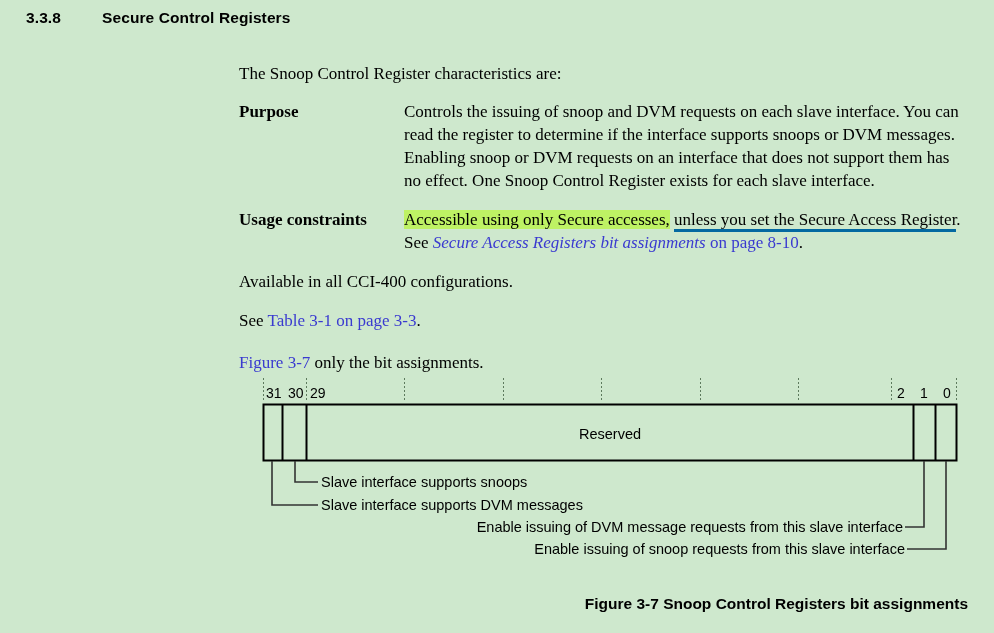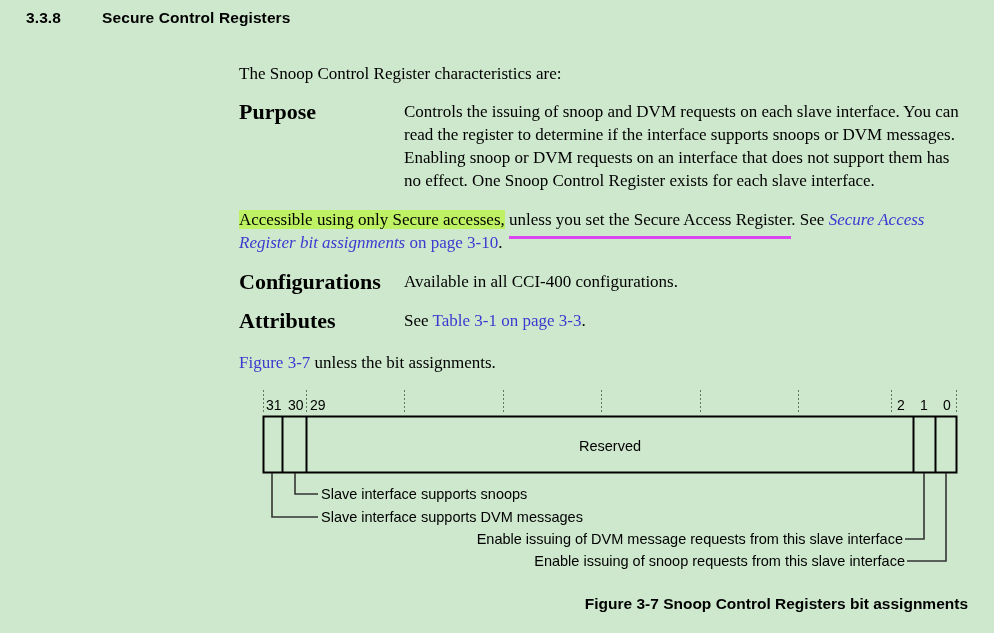--- a/index.html
+++ b/index.html
@@ -41,38 +41,38 @@
     line-height: 21px;
   }
 
   .def-row {
     display: flex;
     margin-top: 16px;
   }
   .def-term {
     flex: 0 0 165px;
     font-weight: bold;
-    font-size: 22px;
+    font-size: 17px;
     line-height: 23px;
   }
   .def-desc {
     flex: 1 1 auto;
     font-size: 17px;
     line-height: 23px;
   }
   .def-desc p { margin: 0; }
 
   .hl-yellow {
     background: #bef264;
     box-decoration-break: clone;
     -webkit-box-decoration-break: clone;
   }
   .ul-green {
-    border-bottom: 3px solid #d946ef;
-    padding-bottom: 7px;
+    border-bottom: 3px solid #0369a1;
+    padding-bottom: 0px;
     box-decoration-break: clone;
     -webkit-box-decoration-break: clone;
   }
   .link {
     color: #3a3ad0;
   }
   .link-ital {
     color: #3a3ad0;
     font-style: italic;
   }
@@ -82,21 +82,21 @@
     left: 239px;
     top: 352px;
     font-size: 17px;
     line-height: 21px;
   }
 
   
   .diagram {
     position: absolute;
     left: 0;
-    top: 384px;
+    top: 372px;
     width: 994px;
     height: 190px;
   }
   .diagram svg { display: block; }
 
   
   .caption {
     position: absolute;
     left: 0;
     top: 595px;
@@ -119,42 +119,41 @@
   <div class="intro">The Snoop Control Register characteristics are:</div>
 
   <div class="def-row">
     <div class="def-term">Purpose</div>
     <div class="def-desc">
       <p>Controls the issuing of snoop and DVM requests on each slave interface. You can read the register to determine if the interface supports snoops or DVM messages. Enabling snoop or DVM requests on an interface that does not support them has no effect. One Snoop Control Register exists for each slave interface.</p>
     </div>
   </div>
 
   <div class="def-row">
-    <div class="def-desc">
-      <p><span class="hl-yellow">Accessible using only Secure accesses,</span><span> </span><span class="ul-green">unless you set the Secure Access Register</span><span>. See </span><span class="link-ital">Secure Access Register bit assignments</span><span class="link"> on page 3-10</span><span>.</span></p>
-    </div>
-  </div>
-
-  <div class="def-row">
-    <div class="def-term">Configurations</div>
+    <div class="def-term">Usage constraints</div>
+    <div class="def-desc">
+      <p><span class="hl-yellow">Accessible using only Secure accesses,</span><span> </span><span class="ul-green">unless you set the Secure Access Register</span><span>. See </span><span class="link-ital">Secure Access Registers bit assignments</span><span class="link"> on page 8-10</span><span>.</span></p>
+    </div>
+  </div>
+
+  <div class="def-row">
     <div class="def-desc">
       <p>Available in all CCI-400 configurations.</p>
     </div>
   </div>
 
   <div class="def-row">
-    <div class="def-term">Attributes</div>
     <div class="def-desc">
       <p><span>See </span><span class="link">Table 3-1 on page 3-3</span><span>.</span></p>
     </div>
   </div>
 
 </div>
 
-<div class="figref"><span class="link">Figure 3-7</span><span> unless the bit assignments.</span></div>
+<div class="figref"><span class="link">Figure 3-7</span><span> only the bit assignments.</span></div>
 
 <div class="diagram">
   <svg width="994" height="190" viewBox="0 0 994 190" xmlns="http://www.w3.org/2000/svg">
 
     <g stroke="#5d7a5d" stroke-width="1" stroke-dasharray="2 2">
       <line x1="263.5" y1="6" x2="263.5" y2="30"></line>
       <line x1="306.5" y1="6" x2="306.5" y2="30"></line>
       <line x1="404.5" y1="6" x2="404.5" y2="30"></line>
       <line x1="503.5" y1="6" x2="503.5" y2="30"></line>
       <line x1="601.5" y1="6" x2="601.5" y2="30"></line>

